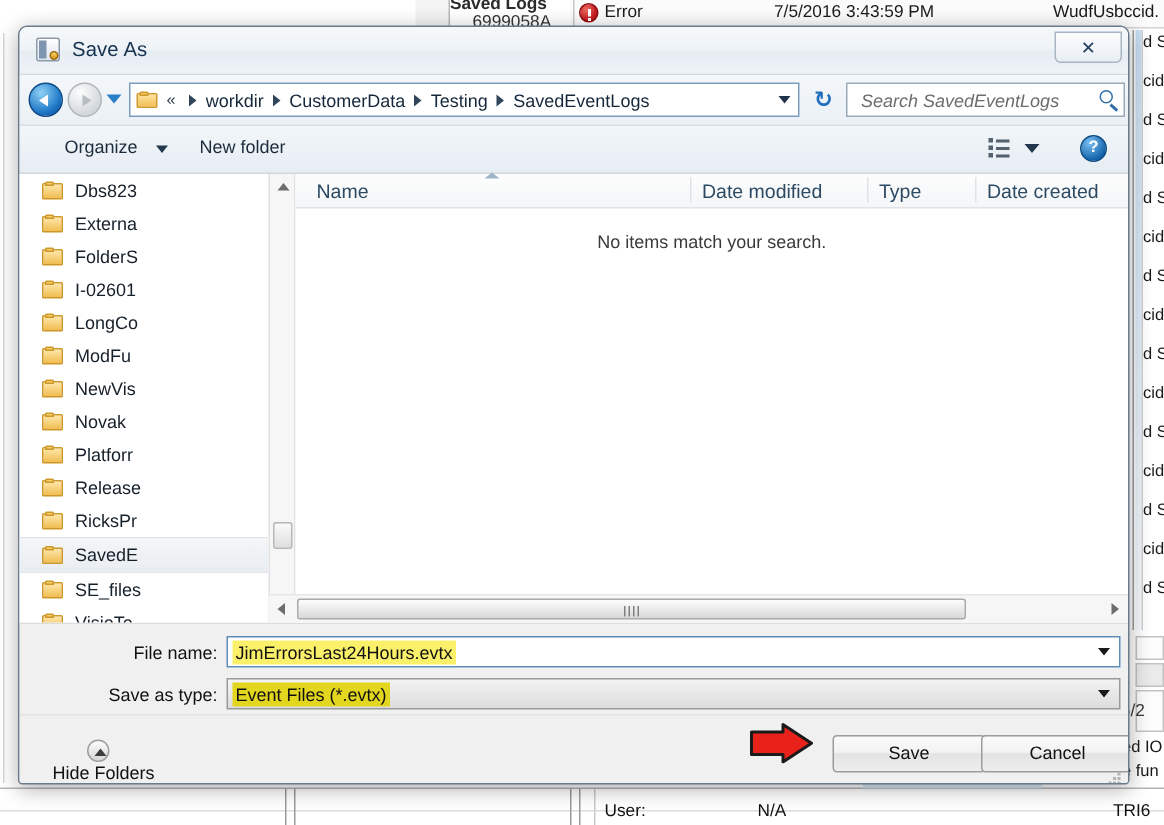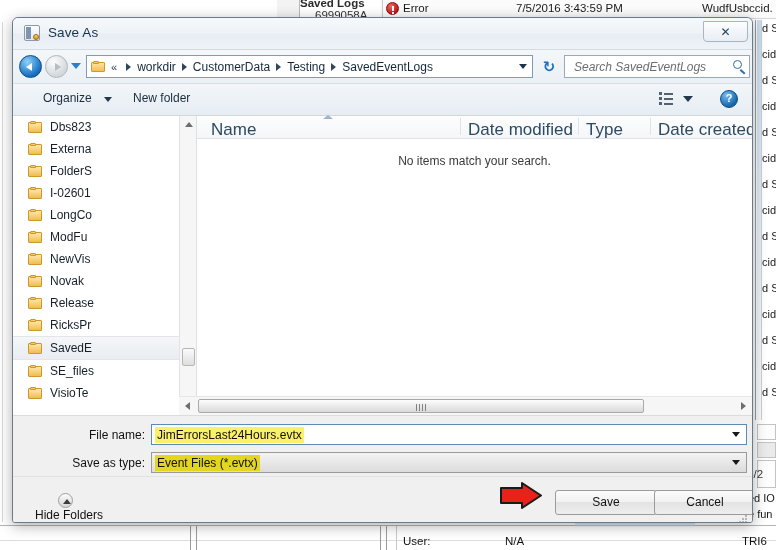--- a/index.html
+++ b/index.html
@@ -116,21 +116,21 @@
   .navscroll .dn{bottom:0;}
   .navscroll .up::after{content:"";position:absolute;left:5px;top:6px;border-left:4px solid transparent;border-right:4px solid transparent;border-bottom:5px solid #6d6d6d;}
   .navscroll .dn::after{content:"";position:absolute;left:5px;top:6px;border-left:4px solid transparent;border-right:4px solid transparent;border-top:5px solid #6d6d6d;}
   .navscroll .thumb{position:absolute;left:2px;top:232px;width:13px;height:18px;border-radius:2px;
     background:linear-gradient(180deg,#fbfbfb,#dedede);border:1px solid #b6b6b6;box-sizing:border-box;cursor:pointer;}
 
   .splitter{position:absolute;left:183px;top:0;width:1px;height:299px;background:#e0e0e0;}
 
   .filepane{position:absolute;left:184px;top:0;right:0;height:299px;background:#fff;}
   .colhdr{position:relative;height:22px;background:linear-gradient(180deg,#fdfdfd,#f4f6f8);border-bottom:1px solid #dfe3e7;}
-  .col{position:absolute;top:4px;font-size:17px;color:#2c4a63;white-space:nowrap;cursor:pointer;text-align:center;}
+  .col{position:absolute;top:4px;font-size:13px;color:#2c4a63;white-space:nowrap;cursor:pointer;text-align:center;}
   .colsep{position:absolute;top:2px;width:1px;height:17px;background:#dfe3e7;}
   .sortmark{position:absolute;top:-1px;width:0;height:0;border-left:5px solid transparent;border-right:5px solid transparent;border-bottom:4px solid #9fb4c6;}
   .emptymsg{position:absolute;left:0;right:0;top:38px;text-align:center;font-size:12px;color:#3a3a3a;}
 
   .hscrollrow{position:absolute;left:166px;right:0;bottom:0;height:18px;background:#f6f6f6;border-top:1px solid #e6e6e6;}
   .hs-left,.hs-right{position:absolute;top:0;width:17px;height:17px;cursor:pointer;}
   .hs-left{left:0;} .hs-right{right:0;}
   .hs-left::after{content:"";position:absolute;left:6px;top:5px;border-top:4px solid transparent;border-bottom:4px solid transparent;border-right:5px solid #6d6d6d;}
   .hs-right::after{content:"";position:absolute;left:6px;top:5px;border-top:4px solid transparent;border-bottom:4px solid transparent;border-left:5px solid #6d6d6d;}
   .hs-thumb{position:absolute;left:19px;top:2px;width:446px;height:14px;border-radius:2px;
@@ -323,20 +323,24 @@
         <div class="navitem">
           <span class="fi"></span>
           <span class="lbl">NewVis</span>
         </div>
         <div class="navitem">
           <span class="fi"></span>
           <span class="lbl">Novak</span>
         </div>
         <div class="navitem">
           <span class="fi"></span>
+          <span class="lbl">Platforr</span>
+        </div>
+        <div class="navitem">
+          <span class="fi"></span>
           <span class="lbl">Release</span>
         </div>
         <div class="navitem">
           <span class="fi"></span>
           <span class="lbl">RicksPr</span>
         </div>
         <div class="navitem sel">
           <span class="fi"></span>
           <span class="lbl">SavedE</span>
         </div>

